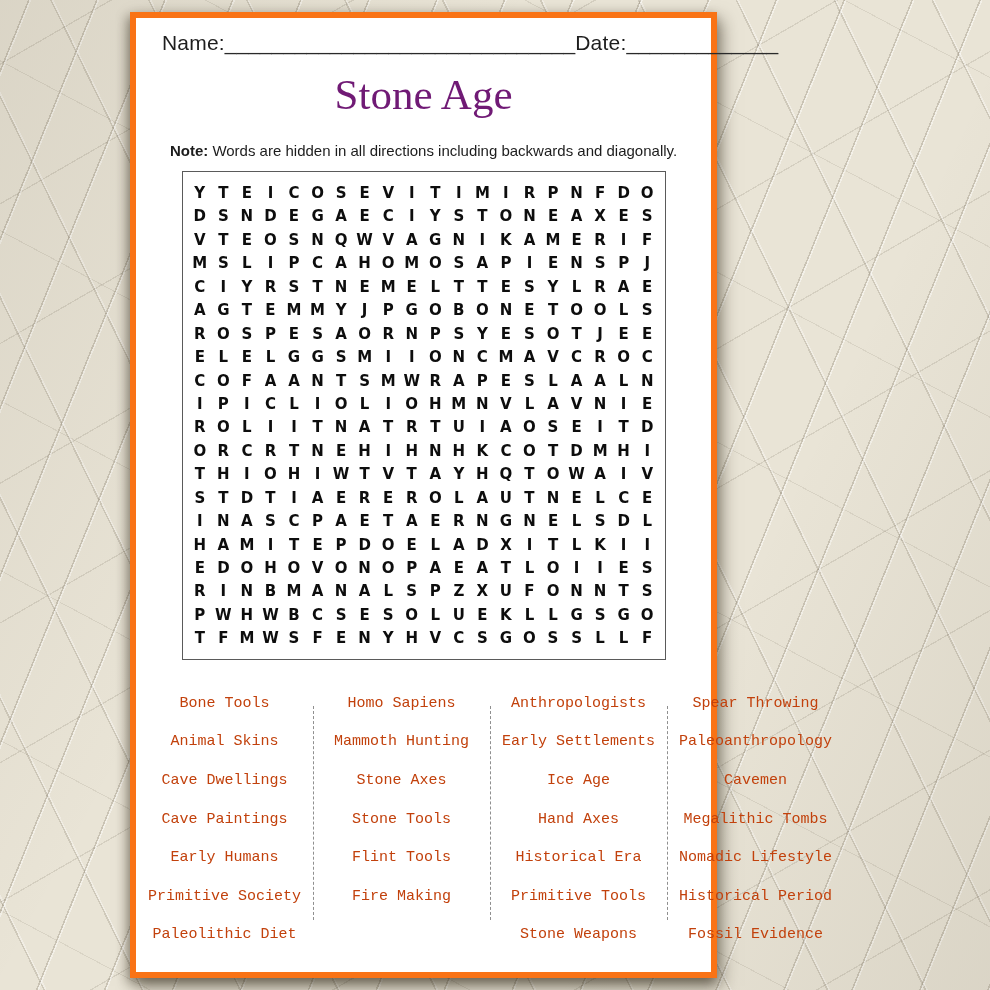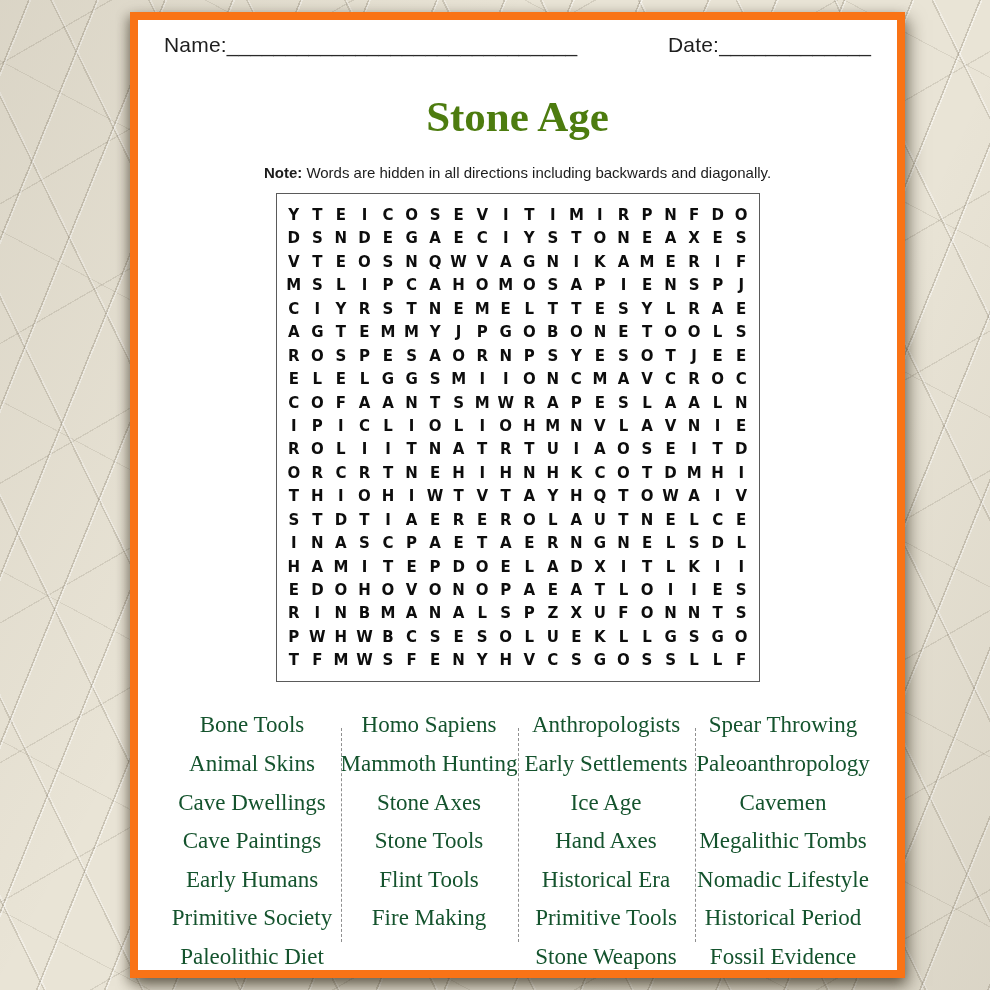--- a/index.html
+++ b/index.html
@@ -9,36 +9,36 @@
     background-color:#e9e4d6;
     background-image:
       linear-gradient(118deg, rgba(90,80,60,0.10) 0%, rgba(0,0,0,0) 35%),
       linear-gradient(295deg, rgba(90,80,60,0.10) 0%, rgba(0,0,0,0) 30%),
       repeating-linear-gradient(112deg, rgba(130,120,100,0) 0 26px, rgba(120,110,92,0.28) 26px 27.5px, rgba(255,255,255,0.45) 27.5px 29px, rgba(130,120,100,0) 29px 63px),
       repeating-linear-gradient(64deg, rgba(130,120,100,0) 0 39px, rgba(115,106,88,0.22) 39px 40.5px, rgba(255,255,255,0.35) 40.5px 42px, rgba(130,120,100,0) 42px 88px),
       repeating-linear-gradient(150deg, rgba(120,112,95,0) 0 55px, rgba(120,112,95,0.18) 55px 56.2px, rgba(120,112,95,0) 56.2px 121px),
       repeating-linear-gradient(28deg, rgba(120,112,95,0) 0 70px, rgba(120,112,95,0.14) 70px 71px, rgba(120,112,95,0) 71px 150px);
   }
   .page{
-    position:absolute; left:130px; top:12px; width:775px; height:966px;
+    position:absolute; left:130px; top:12px; width:587px; height:966px;
     background:#ffffff;
-    border:8px solid #f97316;
+    border:6px solid #f97316;
     box-shadow:4px 8px 16px rgba(45,38,22,0.55), -3px 4px 10px rgba(45,38,22,0.35);
   }
   .header{
     margin:13px 26px 0 26px;
     display:flex; justify-content:space-between; align-items:baseline;
     font-size:21px; color:#1e1e1e; letter-spacing:0.2px;
   }
   .field{ white-space:nowrap; }
   .field .line{ color:#2a2a2a; letter-spacing:0; }
   .title{
-    margin-top:36px; text-align:center;
-    font-family:"Liberation Serif", serif; font-weight:bold;
-    font-size:43px; color:#4d7c0f; line-height:1.1;
+    margin-top:16px; text-align:center;
+    font-family:"Liberation Serif", serif; font-weight:normal;
+    font-size:43px; color:#701a75; line-height:1.1;
   }
   .note{
     margin-top:24px; text-align:center;
     font-size:15px; color:#1c1c1c;
   }
   .note .note-label{ font-weight:bold; }
   .grid-box{
     margin:12px auto 0 auto;
     width:484px;
     border:1px solid #5a5a5a;
@@ -63,22 +63,22 @@
     width:177px; position:relative;
     display:flex; flex-direction:column;
   }
   .word-col + .word-col::before{
     content:""; position:absolute; left:0; top:22px; bottom:34px;
     border-left:1.5px dashed #8f8f8f;
   }
   .word-item{
     height:38.6px;
     display:flex; align-items:center; justify-content:center;
-    font-family:Liberation Serif, serif;
-    font-size:23px; color:#14532d;
+    font-family:Liberation Mono, monospace;
+    font-size:15px; color:#c2410c;
     white-space:nowrap;
   }
 </style>
 </head>
 <body>
 
 <div class="page">
 
   <div class="header">
     <div class="field">

